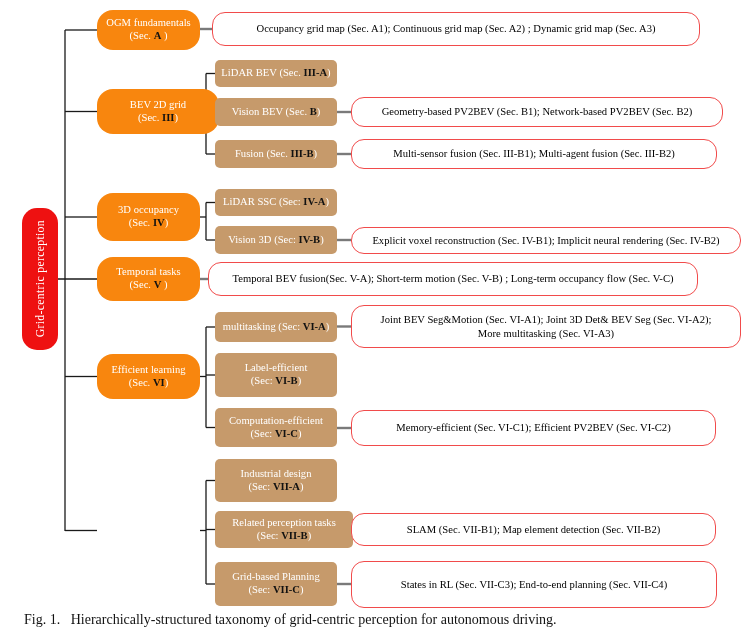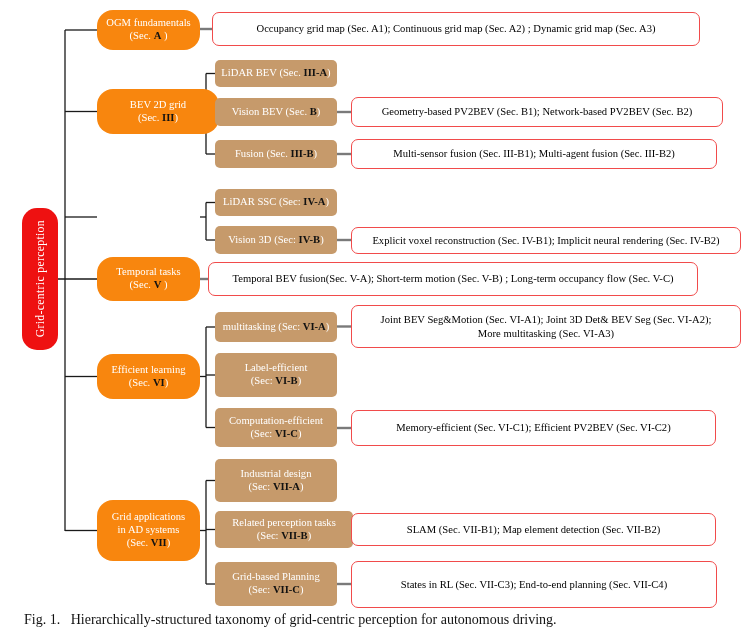--- a/index.html
+++ b/index.html
@@ -4,21 +4,21 @@
 <style>
   html,body{margin:0;padding:0;background:#ffffff;}
   .stage{position:relative;width:743px;height:639px;background:#ffffff;overflow:hidden;
          font-family:"Liberation Serif","DejaVu Serif",serif;}
   svg.wires{position:absolute;left:0;top:0;}
   .node{position:absolute;display:flex;flex-direction:column;justify-content:center;align-items:center;
         text-align:center;line-height:1.22;box-sizing:border-box;}
   .l1{background:#F8860E;color:#ffffff;border-radius:16px;font-size:10.6px;}
   .l2{background:#C69A6B;color:#ffffff;border-radius:5px;font-size:10.6px;}
   .sec{color:#111111;font-weight:bold;}
-  .leaf{background:#ffffff;border:1.4px solid #F14B4B;border-radius:7px;color:#000000;
+  .leaf{background:#ffffff;border:1.4px solid #F14B4B;border-radius:13px;color:#000000;
         font-size:10.6px;line-height:1.3;padding:2px 8px;}
   .root{background:#EE1111;color:#ffffff;border-radius:15px;}
   .root .vtext{writing-mode:vertical-rl;transform:rotate(180deg);font-size:11.8px;white-space:nowrap;
         letter-spacing:0.3px;}
   .caption{position:absolute;left:24px;top:612px;font-size:14px;color:#111111;white-space:pre;}
 </style>
 </head>
 <body>
 
 <div class="stage">
@@ -70,32 +70,31 @@
   </div>
 
   <div class="node l1" style="left:97px;top:10px;width:103px;height:40px">
     <span>OGM fundamentals</span>
     <span><span>(Sec. </span><span class="sec">A</span><span> )</span></span>
   </div>
   <div class="node l1" style="left:97px;top:89px;width:122px;height:45px">
     <span>BEV 2D grid</span>
     <span><span>(Sec. </span><span class="sec">III</span><span>)</span></span>
   </div>
+  <div class="node l1" style="left:97px;top:193px;width:103px;height:48px">
+    <span>3D occupancy</span>
+    <span><span>(Sec. </span><span class="sec">IV</span><span>)</span></span>
+  </div>
   <div class="node l1" style="left:97px;top:257px;width:103px;height:44px">
     <span>Temporal tasks</span>
     <span><span>(Sec. </span><span class="sec">V</span><span> )</span></span>
   </div>
   <div class="node l1" style="left:97px;top:354px;width:103px;height:45px">
     <span>Efficient learning</span>
     <span><span>(Sec. </span><span class="sec">VI</span><span>)</span></span>
-  </div>
-  <div class="node l1" style="left:97px;top:500px;width:103px;height:61px">
-    <span>Grid applications</span>
-    <span>in AD systems</span>
-    <span><span>(Sec. </span><span class="sec">VII</span><span>)</span></span>
   </div>
 
   <div class="node l2" style="left:215px;top:60px;width:122px;height:27px">
     <span><span>LiDAR BEV (Sec. </span><span class="sec">III-A</span><span>)</span></span>
   </div>
   <div class="node l2" style="left:215px;top:98px;width:122px;height:28px">
     <span><span>Vision BEV (Sec. </span><span class="sec">B</span><span>)</span></span>
   </div>
   <div class="node l2" style="left:215px;top:140px;width:122px;height:28px">
     <span><span>Fusion (Sec. </span><span class="sec">III-B</span><span>)</span></span>

